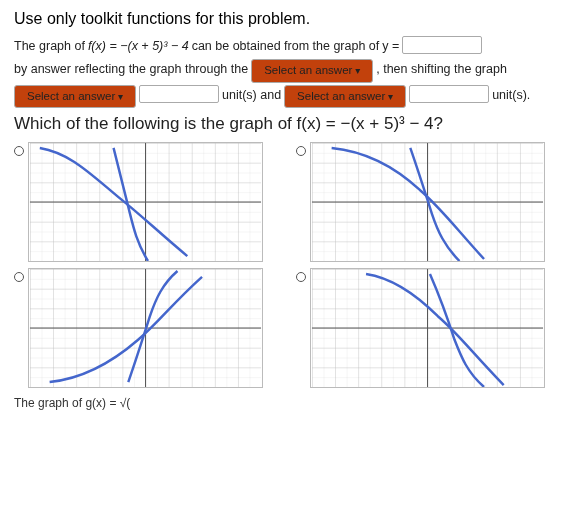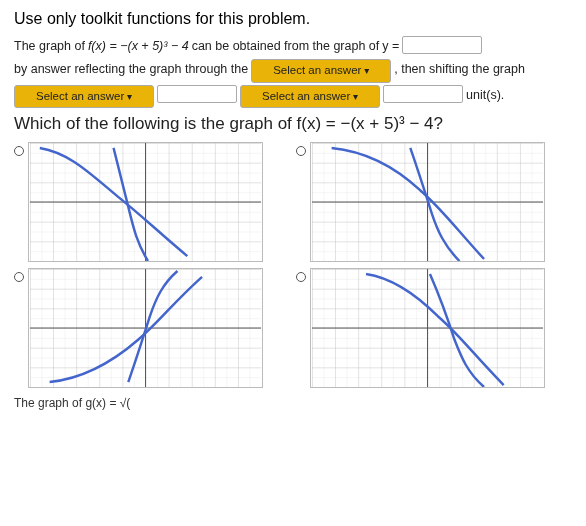--- a/index.html
+++ b/index.html
@@ -22,23 +22,23 @@
       line-height: 1.7;
       margin-bottom: 6px;
     }
     .problem-text .math {
       font-style: italic;
     }
     .inline-select {
       display: inline-block;
       border: 1px solid #aaa;
       border-radius: 3px;
-      padding: 1px 21px;
+      padding: 1px 12px;
       font-size: 11.5px;
-      background: #eab308;
+      background: #c2410c;
       min-width: 90px;
       vertical-align: middle;
       cursor: pointer;
     }
     .inline-select::after {
       content: ' ▾';
       font-size: 10px;
     }
     .inline-input {
       display: inline-block;
@@ -117,20 +117,21 @@
     <span class="inline-input"></span>
   </div>
   <div class="row-line">
     <span>by answer reflecting the graph through the</span>
     <span class="inline-select">Select an answer</span>
     <span>, then shifting the graph</span>
   </div>
   <div class="row-line">
     <span class="inline-select">Select an answer</span>
     <span class="inline-input"></span>
+    <span>unit(s) and</span>
     <span class="inline-select">Select an answer</span>
     <span class="inline-input"></span>
     <span>unit(s).</span>
   </div>
 </div>
 
 <div class="question-text">
   <span>Which of the following is the graph of f(x) = −(x + 5)³ − 4?</span>
 </div>
 

